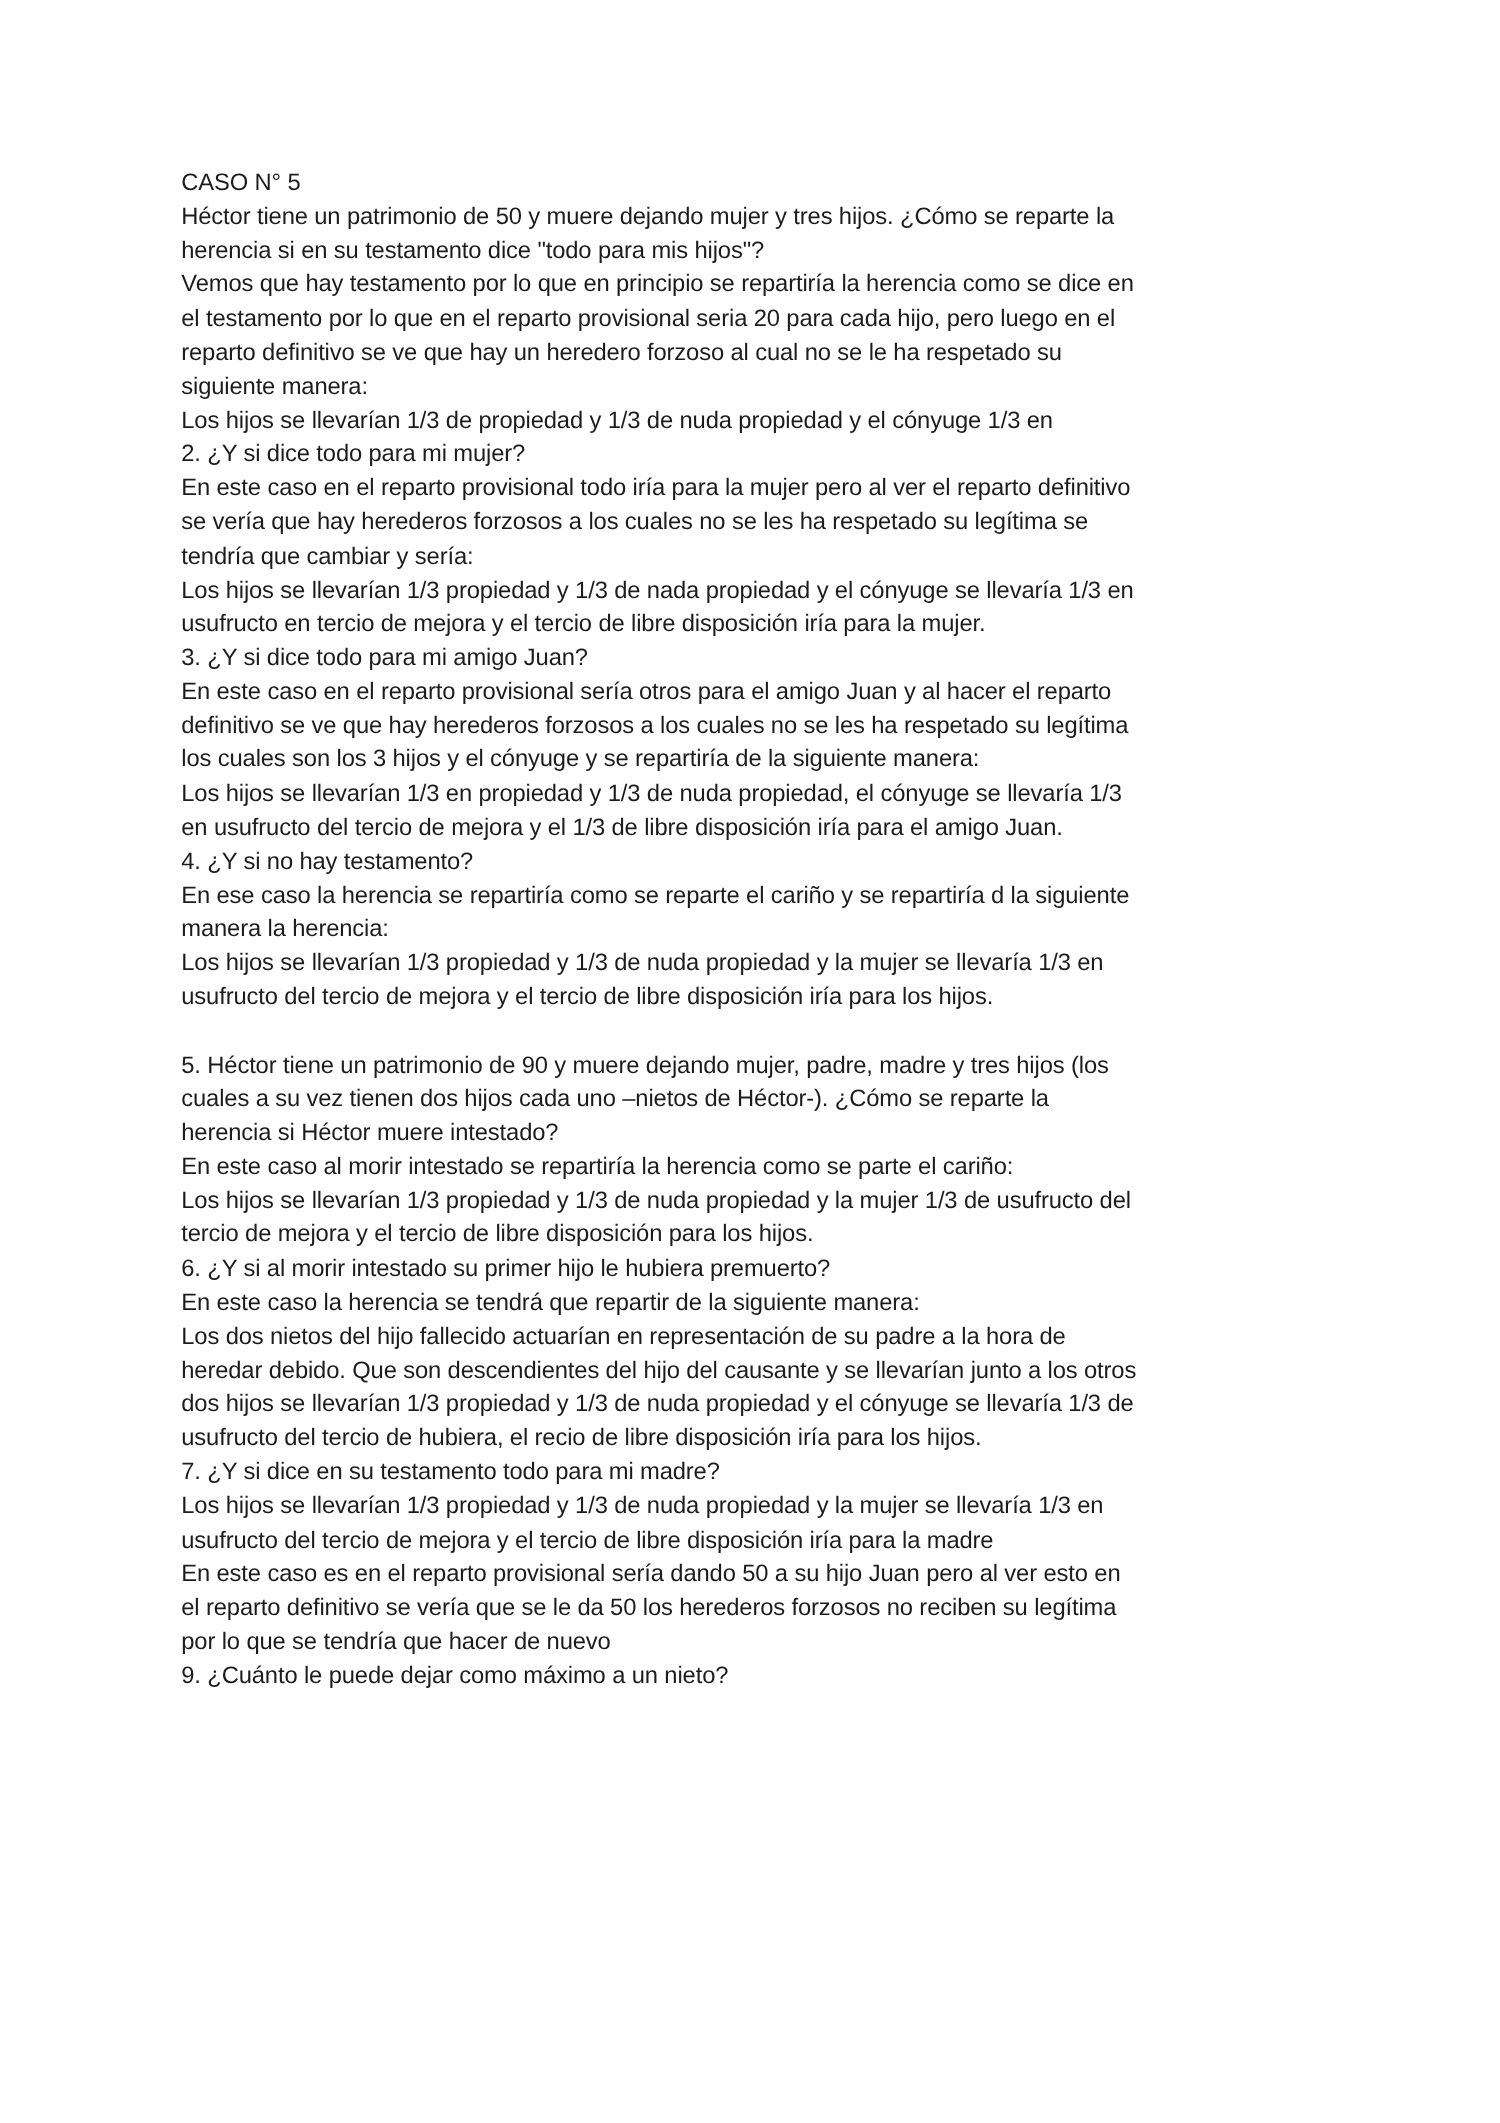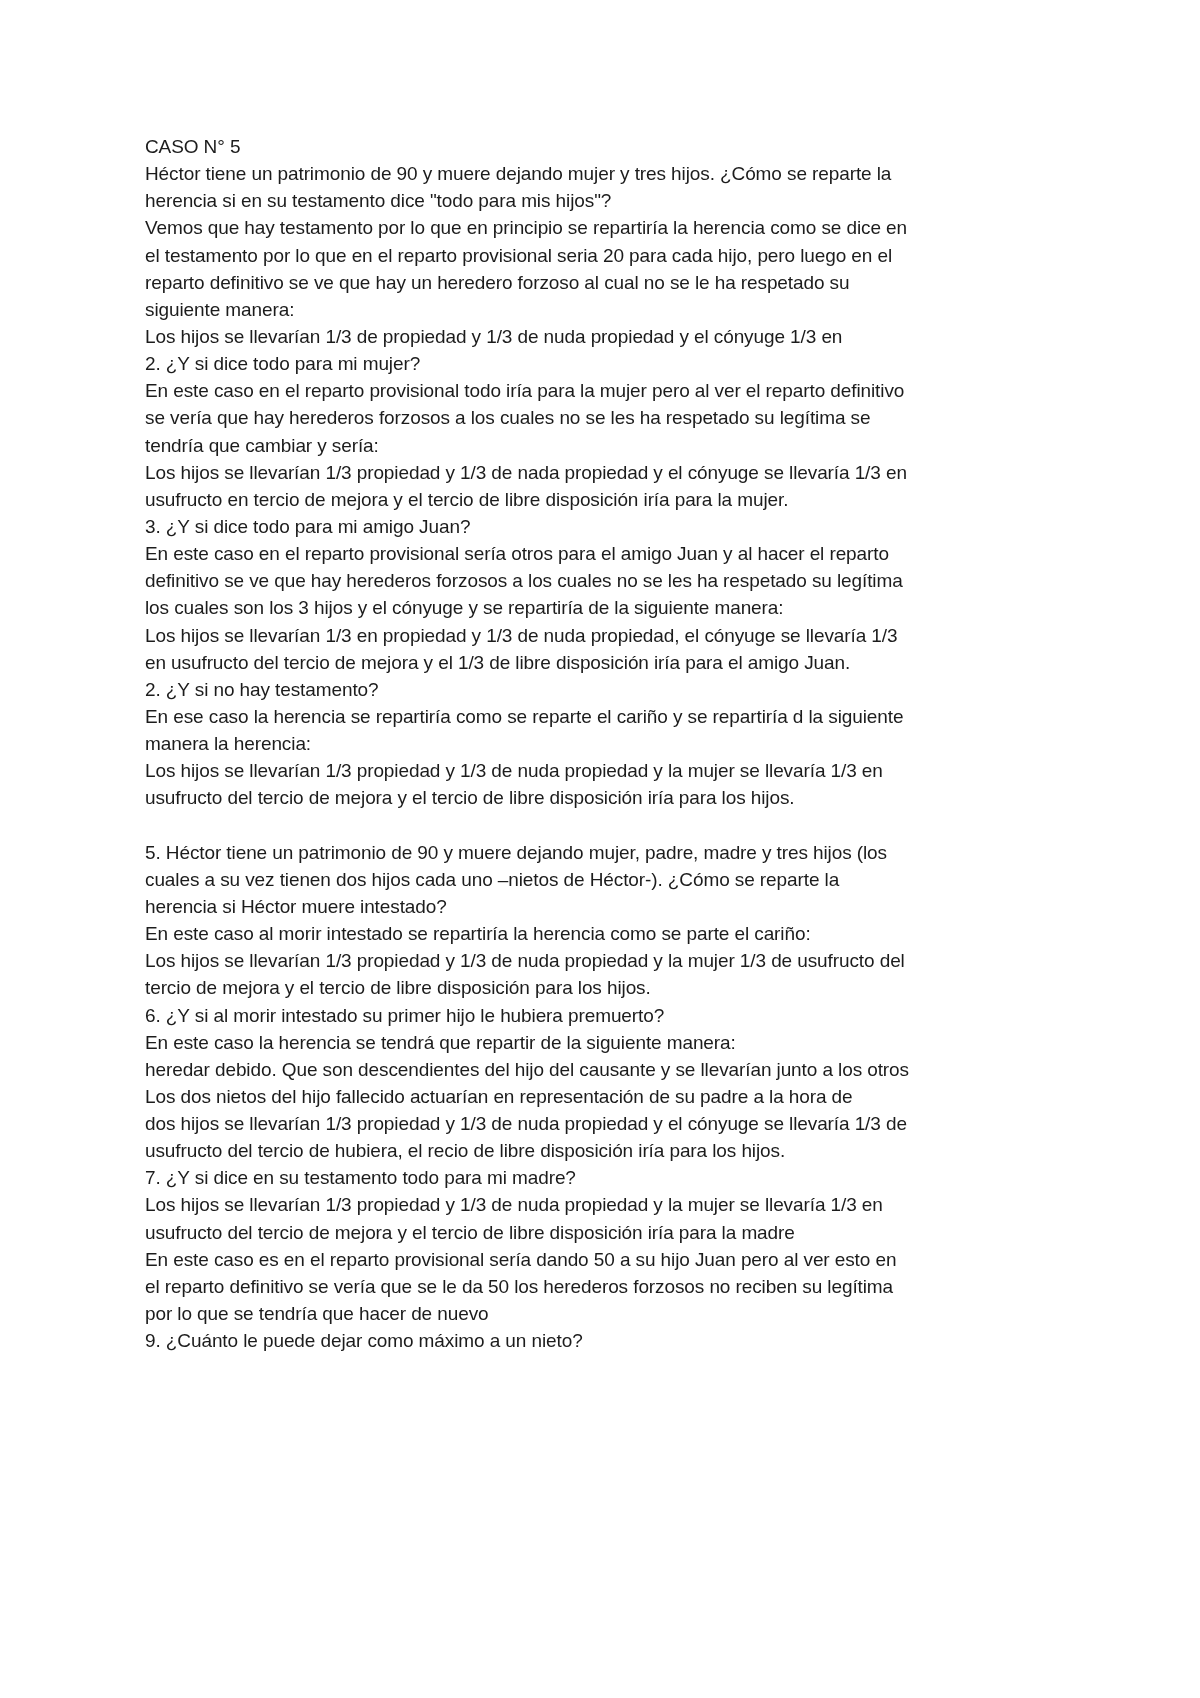--- a/index.html
+++ b/index.html
@@ -43,21 +43,21 @@
     }
   </style>
 </head>
 <body>
 
 <div class="page">
   <div class="content">
     <span class="line">CASO N° 5</span>
 
     <div>
-      <span class="line">Héctor tiene un patrimonio de 90 y muere dejando mujer y tres hijos. ¿Cómo se reparte la</span>
+      <span class="line">Héctor tiene un patrimonio de 50 y muere dejando mujer y tres hijos. ¿Cómo se reparte la</span>
       <span class="line">herencia si en su testamento dice "todo para mis hijos"?</span>
       <span class="line">Vemos que hay testamento por lo que en principio se repartiría la herencia como se dice en</span>
       <span class="line">el testamento por lo que en el reparto provisional seria 20 para cada hijo, pero luego en el</span>
       <span class="line">reparto definitivo se ve que hay un heredero forzoso al cual no se le ha respetado su</span>
       <span class="line">siguiente manera:</span>
       <span class="line">Los hijos se llevarían 1/3 de propiedad y 1/3 de nuda propiedad y el cónyuge 1/3 en</span>
     </div>
 
     <div>
       <span class="line">2. ¿Y si dice todo para mi mujer?</span>
@@ -71,43 +71,43 @@
     <div>
       <span class="line">3. ¿Y si dice todo para mi amigo Juan?</span>
       <span class="line">En este caso en el reparto provisional sería otros para el amigo Juan y al hacer el reparto</span>
       <span class="line">definitivo se ve que hay herederos forzosos a los cuales no se les ha respetado su legítima</span>
       <span class="line">los cuales son los 3 hijos y el cónyuge y se repartiría de la siguiente manera:</span>
       <span class="line">Los hijos se llevarían 1/3 en propiedad y 1/3 de nuda propiedad, el cónyuge se llevaría 1/3</span>
       <span class="line">en usufructo del tercio de mejora y el 1/3 de libre disposición iría para el amigo Juan.</span>
     </div>
 
     <div>
-      <span class="line">2. ¿Y si no hay testamento?</span>
+      <span class="line">4. ¿Y si no hay testamento?</span>
       <span class="line">En ese caso la herencia se repartiría como se reparte el cariño y se repartiría d la siguiente</span>
       <span class="line">manera la herencia:</span>
       <span class="line">Los hijos se llevarían 1/3 propiedad y 1/3 de nuda propiedad y la mujer se llevaría 1/3 en</span>
       <span class="line">usufructo del tercio de mejora y el tercio de libre disposición iría para los hijos.</span>
     </div>
 
     <span class="blank"></span>
 
     <div>
       <span class="line">5. Héctor tiene un patrimonio de 90 y muere dejando mujer, padre, madre y tres hijos (los</span>
       <span class="line">cuales a su vez tienen dos hijos cada uno –nietos de Héctor-). ¿Cómo se reparte la</span>
       <span class="line">herencia si Héctor muere intestado?</span>
       <span class="line">En este caso al morir intestado se repartiría la herencia como se parte el cariño:</span>
       <span class="line">Los hijos se llevarían 1/3 propiedad y 1/3 de nuda propiedad y la mujer 1/3 de usufructo del</span>
       <span class="line">tercio de mejora y el tercio de libre disposición para los hijos.</span>
     </div>
 
     <div>
       <span class="line">6. ¿Y si al morir intestado su primer hijo le hubiera premuerto?</span>
       <span class="line">En este caso la herencia se tendrá que repartir de la siguiente manera:</span>
+      <span class="line">Los dos nietos del hijo fallecido actuarían en representación de su padre a la hora de</span>
       <span class="line">heredar debido. Que son descendientes del hijo del causante y se llevarían junto a los otros</span>
-      <span class="line">Los dos nietos del hijo fallecido actuarían en representación de su padre a la hora de</span>
       <span class="line">dos hijos se llevarían 1/3 propiedad y 1/3 de nuda propiedad y el cónyuge se llevaría 1/3 de</span>
       <span class="line">usufructo del tercio de hubiera, el recio de libre disposición iría para los hijos.</span>
     </div>
 
     <div>
       <span class="line">7. ¿Y si dice en su testamento todo para mi madre?</span>
       <span class="line">Los hijos se llevarían 1/3 propiedad y 1/3 de nuda propiedad y la mujer se llevaría 1/3 en</span>
       <span class="line">usufructo del tercio de mejora y el tercio de libre disposición iría para la madre</span>
     </div>
 

